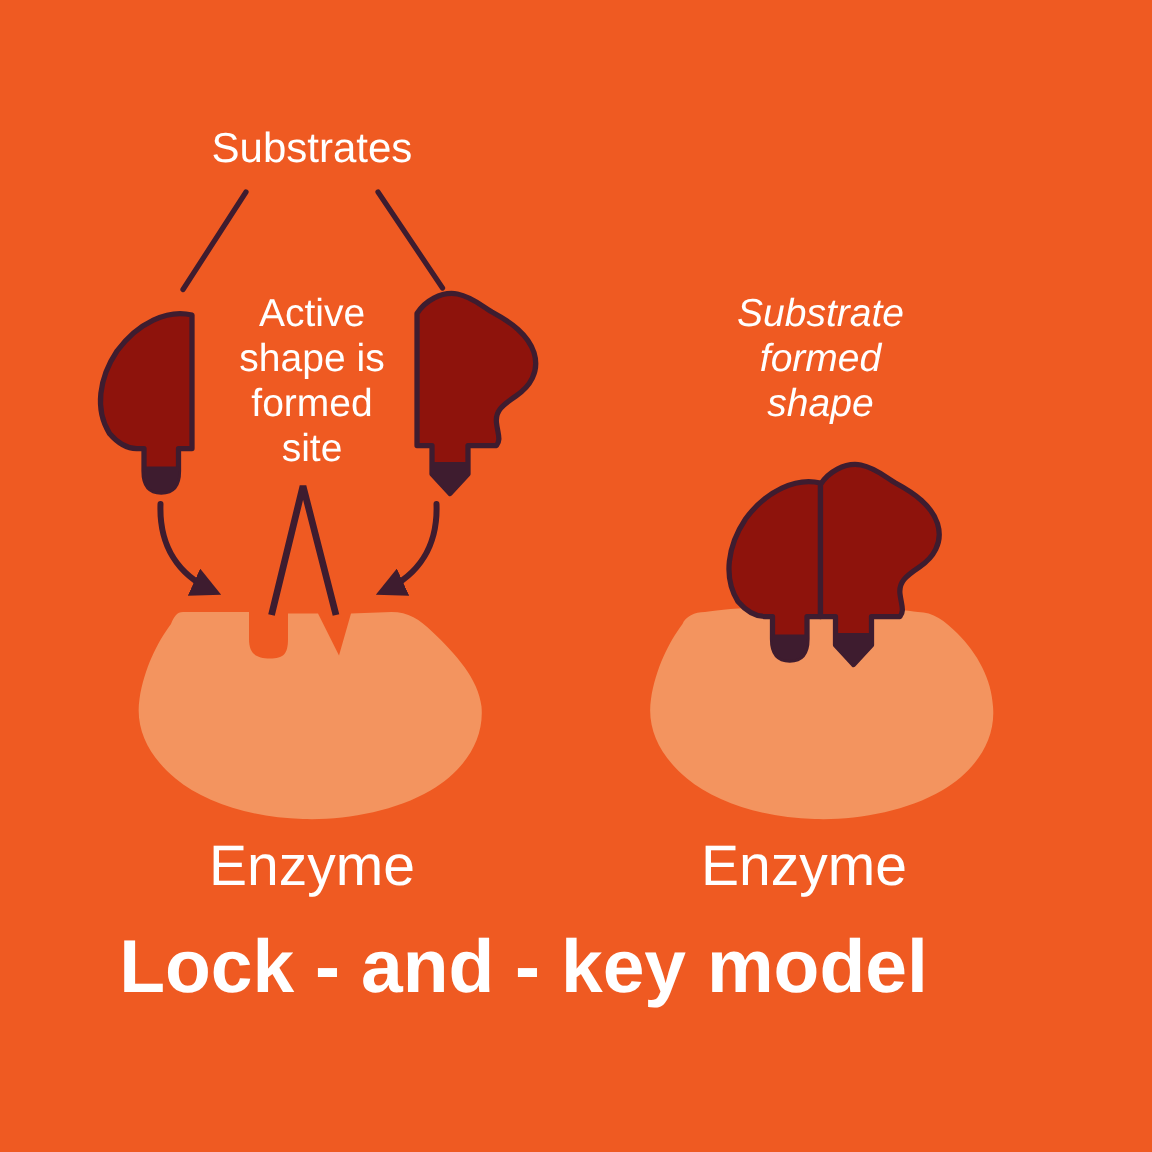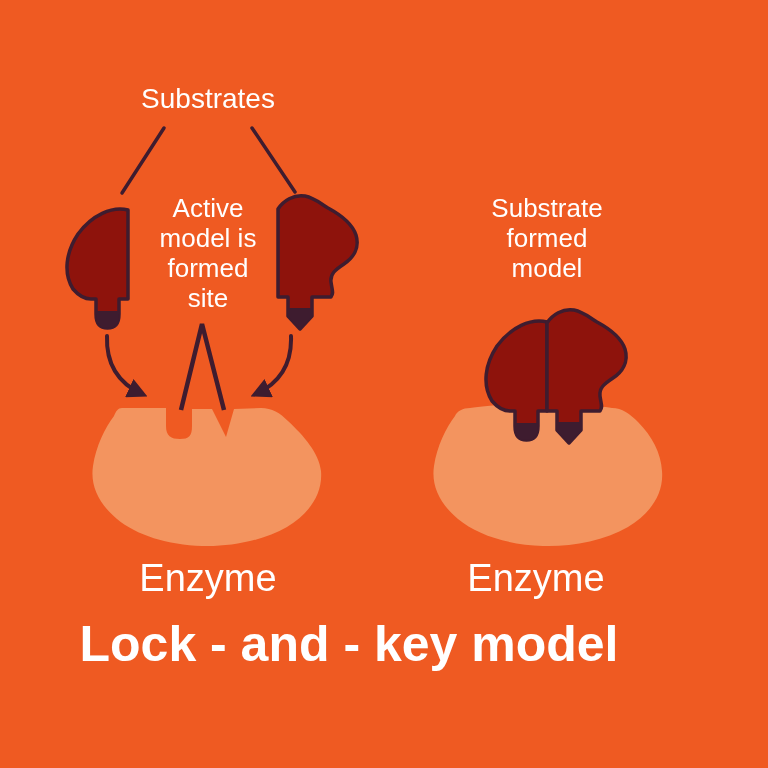--- a/index.html
+++ b/index.html
@@ -21,21 +21,21 @@
   .substrate-body { fill: var(--substrate); stroke: var(--outline); stroke-width: 3.5; stroke-linejoin: round; }
   .tab-tip { fill: var(--outline); stroke: none; }
   .enzyme-blob { fill: var(--enzyme); stroke: none; }
   .connector { stroke: var(--outline); stroke-width: 3.5; fill: none; stroke-linecap: round; }
   .arrow { stroke: var(--outline); stroke-width: 4; fill: none; stroke-linecap: round; }
   .caret { stroke: var(--outline); stroke-width: 4.5; fill: none; stroke-linejoin: miter; }
   .label { position: absolute; color: var(--text); text-align: center; }
   .label-substrates { left: 58px; top: 76px; width: 300px; font-size: 28px; line-height: 46px; }
   .caption { font-size: 26px; line-height: 30px; }
   .caption-active { left: 133px; top: 193px; width: 150px; text-align: center; }
-  .caption-complex { left: 472px; top: 193px; width: 150px; }
+  .caption-complex { left: 472px; top: 193px; width: 150px; font-style: italic; }
   .label-enzyme-left  { left: 108px; top: 556px; width: 200px; font-size: 38px; line-height: 44px; }
   .label-enzyme-right { left: 436px; top: 556px; width: 200px; font-size: 38px; line-height: 44px; }
   .label-title { left: 0; top: 621px; width: 698px; font-size: 50px; line-height: 46px; font-weight: bold; }
 </style>
 </head>
 <body>
 
 <div class="stage">
 
   <svg width="768" height="768" viewBox="0 0 768 768">
@@ -109,29 +109,29 @@
     <g>
       <use href="#sub-left" transform="translate(419,112)"></use>
       <use href="#sub-right" transform="translate(269,114)"></use>
     </g>
   </svg>
 
   <div class="label label-substrates">Substrates</div>
 
   <div class="label caption caption-active">
     <div>Active</div>
-    <div>model is</div>
+    <div>shape is</div>
     <div>formed</div>
     <div>site</div>
   </div>
 
   <div class="label caption caption-complex">
     <div>Substrate</div>
     <div>formed</div>
-    <div>model</div>
+    <div>shape</div>
   </div>
 
   <div class="label label-enzyme-left">Enzyme</div>
 
   <div class="label label-enzyme-right">Enzyme</div>
 
   <div class="label label-title">Lock - and - key model</div>
 </div>
 
 </body></html>

